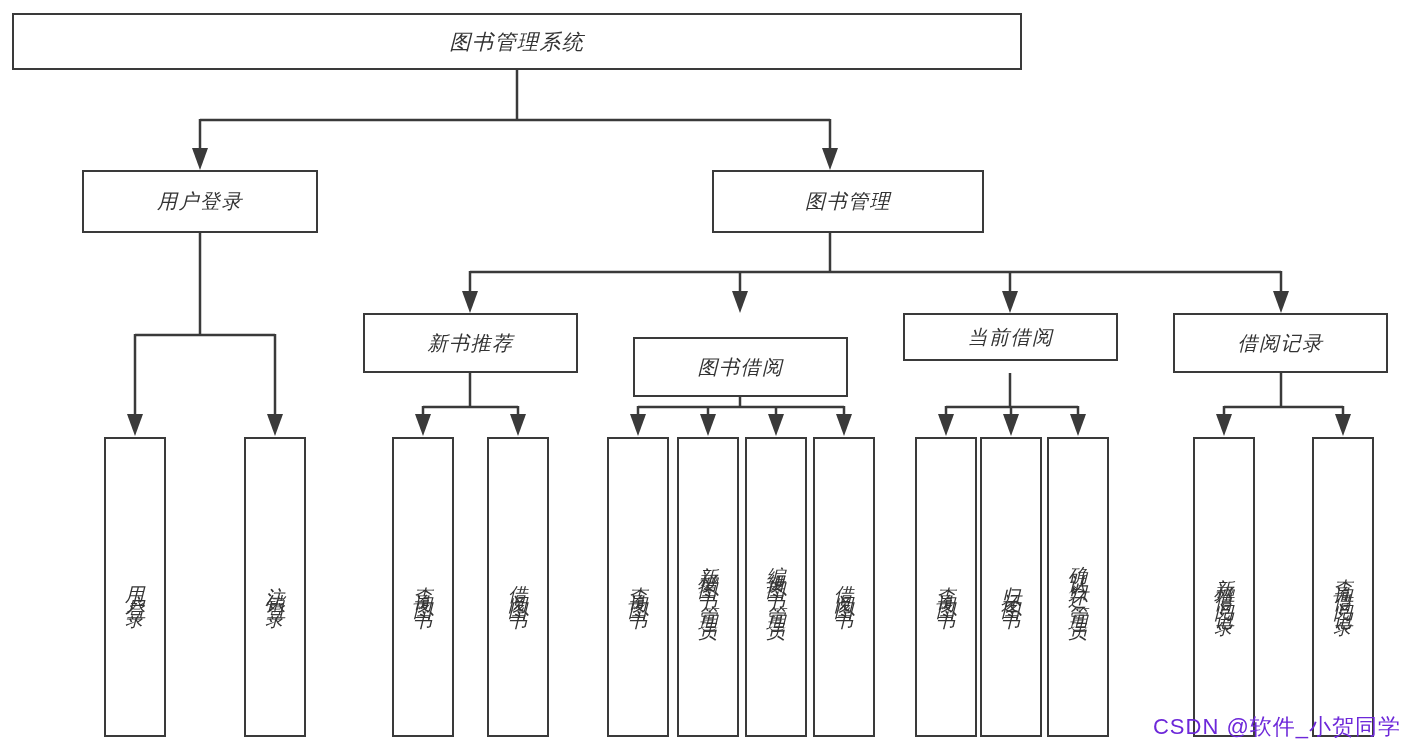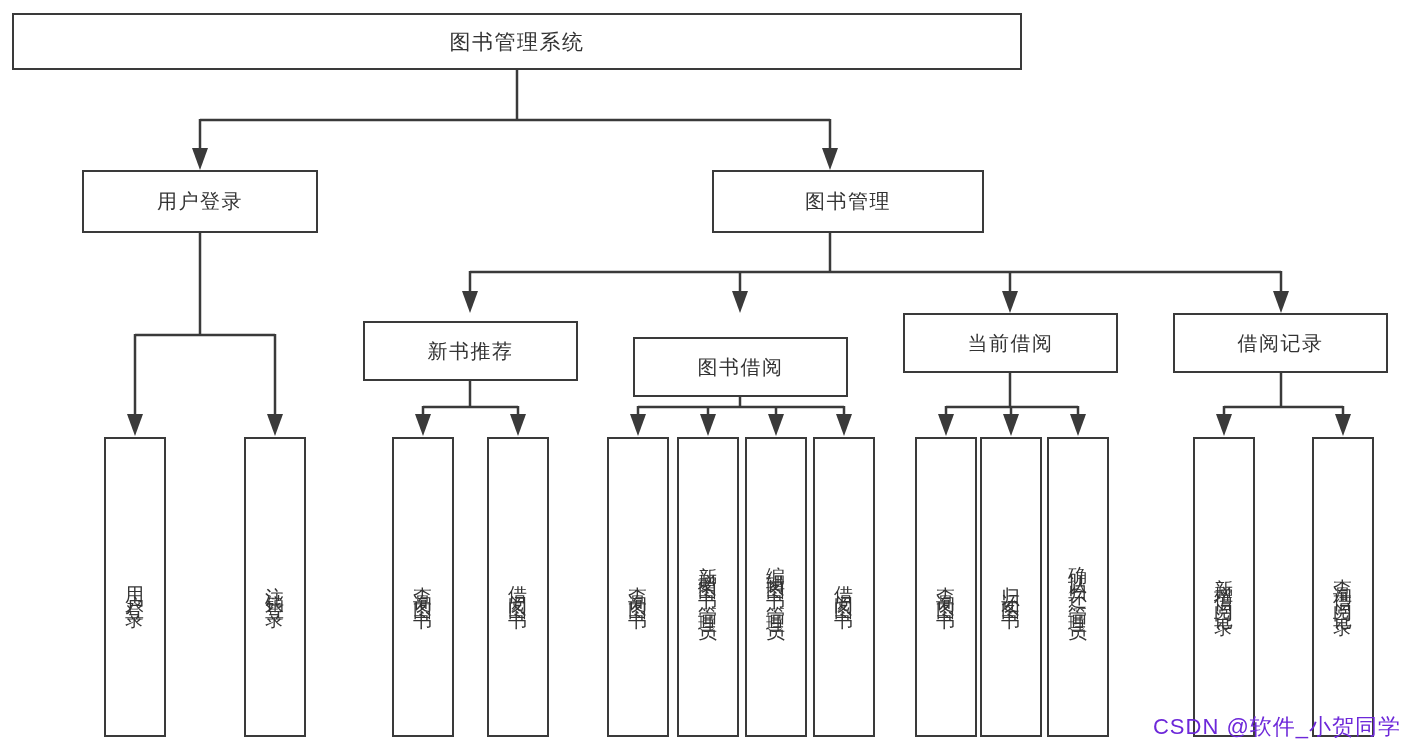--- a/index.html
+++ b/index.html
@@ -36,20 +36,21 @@
     box-sizing: border-box;
     background: #ffffff;
     border: 2.5px solid #3a3a3a;
     display: flex;
     align-items: center;
     justify-content: center;
     z-index: 1;
     font-size: 20px;
     letter-spacing: 1.5px;
     white-space: nowrap;
+    font-style: italic;
   }
   .box.root {
     font-size: 21px;
   }
   .box.leaf {
     font-size: 19px;
   }
   .leaf .vtext {
     writing-mode: vertical-rl;
     letter-spacing: 8px;
@@ -131,23 +132,23 @@
     <line class="wire" x1="1343" y1="406" x2="1343" y2="416"></line>
     <polygon class="arrow" points="1216,414 1232,414 1224,436"></polygon>
     <polygon class="arrow" points="1335,414 1351,414 1343,436"></polygon>
   </svg>
 
   <div class="box root" style="left:12px; top:13px; width:1010px; height:57px;">图书管理系统</div>
 
   <div class="box" style="left:82px; top:170px; width:236px; height:63px;">用户登录</div>
   <div class="box" style="left:712px; top:170px; width:272px; height:63px;">图书管理</div>
 
-  <div class="box" style="left:363px; top:321px; width:215px; height:60px;">新书推荐</div>
+  <div class="box" style="left:363px; top:313px; width:215px; height:60px;">新书推荐</div>
   <div class="box" style="left:633px; top:313px; width:215px; height:60px;margin-top:24px;">图书借阅</div>
-  <div class="box" style="left:903px; top:313px; width:215px; height:60px;">当前借阅</div>
+  <div class="box" style="left:903px; top:313px; width:215px; height:48px;">当前借阅</div>
   <div class="box" style="left:1173px; top:313px; width:215px; height:60px;">借阅记录</div>
 
   <div class="box leaf" style="left:104px; top:437px; width:62px; height:300px;">
     <span class="vtext">用户登录</span>
   </div>
   <div class="box leaf" style="left:244px; top:437px; width:62px; height:300px;">
     <span class="vtext">注销登录</span>
   </div>
 
   <div class="box leaf" style="left:392px; top:437px; width:62px; height:300px;">

